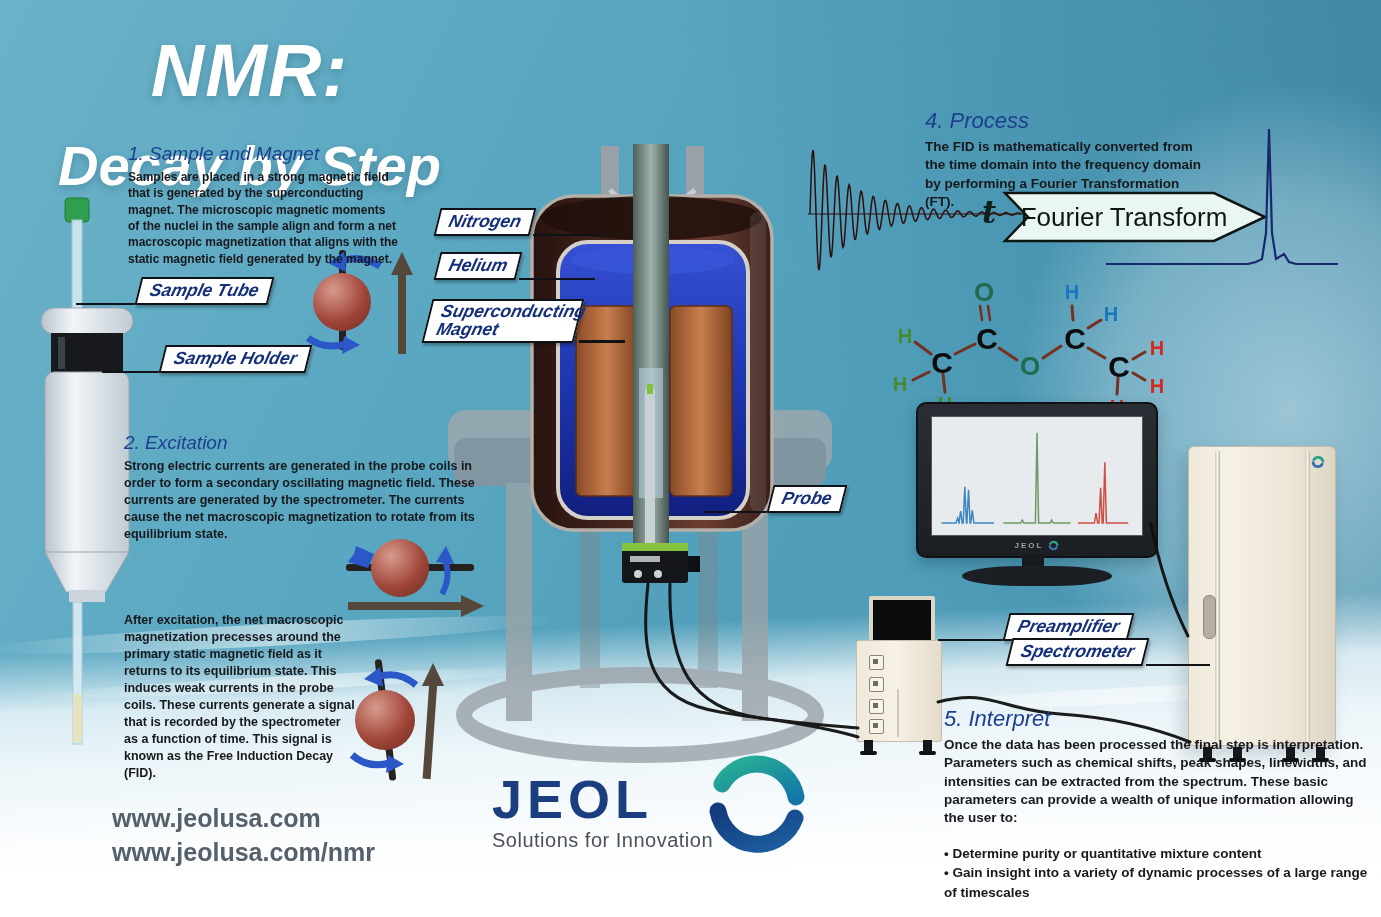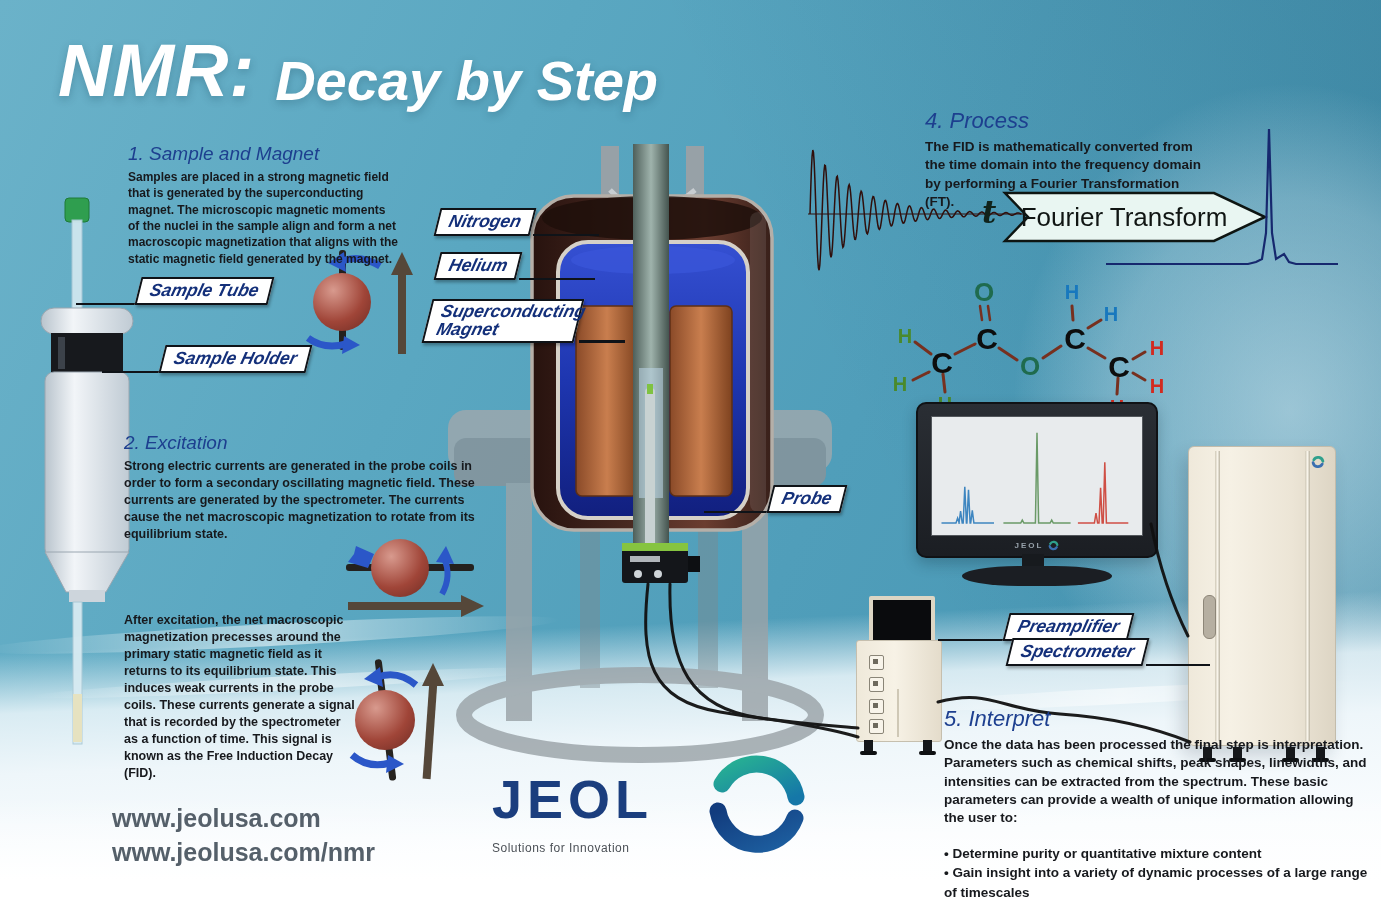--- a/index.html
+++ b/index.html
@@ -10,22 +10,22 @@
   
   .wedge{inset:0;background:linear-gradient(245deg,rgba(8,56,80,.16) 0%,rgba(8,56,80,0) 40%);}
   .halo{left:1010px;top:80px;width:560px;height:660px;border-radius:50%;
     background:radial-gradient(ellipse at center,rgba(228,242,248,.55) 0%,rgba(228,242,248,.30) 45%,rgba(228,242,248,0) 70%);}
   .floor{left:-80px;width:1550px;top:622px;height:380px;transform:rotate(-2.6deg);
     background:linear-gradient(180deg,rgba(238,247,251,0) 0%,rgba(238,247,251,.85) 16%,#eef6fa 32%,#f9fcfe 58%,#ffffff 100%);}
   .floor2{left:0;right:0;bottom:0;height:120px;background:linear-gradient(180deg,rgba(255,255,255,0),#ffffff 70%);}
   .stripe{height:22px;border-radius:50%;transform:rotate(-3deg);
     background:linear-gradient(90deg,rgba(255,255,255,0),rgba(255,255,255,.55),rgba(255,255,255,0));}
   
-  .title{left:58px;top:28px;display:flex;align-items:flex-end;gap:20px;color:#fff;
-    font-style:italic;text-shadow:0 3px 8px rgba(10,50,70,.25);}
+  .title{left:58px;top:28px;display:flex;align-items:center;gap:20px;color:#fff;
+    font-style:italic;text-shadow:0 3px 8px rgba(10,50,70,.25);flex-direction:column;}
   .title .main{font-size:74px;font-weight:800;letter-spacing:1px;}
   .title .sub{font-size:56px;font-weight:700;}
   
   .step{color:#17191d;}
   .step h2{margin:0 0 4px 0;font-style:italic;color:#1d3f8f;font-weight:400;}
   .step .body{font-weight:600;line-height:1.36;}
   .s123 h2{font-size:19px;} .s45 h2{font-size:22px;}
   .spacer{float:right;width:118px;height:128px;margin-top:36px;}
   .bullets{list-style:none;margin:16px 0 0 0;padding:0;font-weight:600;font-size:13.5px;line-height:1.45;color:#17191d;}
   .bullets li::before{content:"• ";}
@@ -34,21 +34,21 @@
   .co-box{position:relative;background:#fff;border:2.5px solid #0f1318;padding:1px 10px 2px;
     transform:skewX(-14deg);box-shadow:2px 2.5px 3px rgba(0,0,0,.3);
     font-style:italic;font-weight:700;font-size:17.5px;color:#14307a;white-space:nowrap;}
   .co-box.wrap{white-space:normal;width:128px;line-height:1.05;}
   .co-line{position:absolute;bottom:0;height:2.5px;background:#0f1318;}
   
   .urls{left:112px;top:802px;font-weight:700;font-size:25px;color:#55606a;line-height:1.34;}
   .urls a{color:#55606a;text-decoration:none;display:block;}
   .jeol{left:492px;top:772px;color:#1b3e7e;}
   .jeol .word{font-size:54px;font-weight:800;letter-spacing:5px;line-height:1;}
-  .jeol .tag{font-size:12px;font-weight:400;color:#4c5157;margin-top:15px;letter-spacing:.5px;}
+  .jeol .tag{font-size:20px;font-weight:400;color:#4c5157;margin-top:3px;letter-spacing:.5px;}
   
   .monitor{left:916px;top:402px;width:238px;height:152px;background:linear-gradient(180deg,#2a2e34,#1b1e23);
     border:2px solid #101215;border-radius:10px;box-shadow:0 6px 14px rgba(10,30,45,.25);}
   .screen{position:absolute;left:13px;top:12px;width:210px;height:118px;background:#e8ebed;border:1px solid #53575c;}
   .brandrow{position:absolute;left:0;right:0;bottom:2px;height:18px;display:flex;align-items:center;justify-content:center;gap:5px;
     color:#97a1aa;font-size:8px;font-weight:700;letter-spacing:2px;}
   .stand-neck{left:1022px;top:554px;width:22px;height:16px;background:#171a1e;}
   .stand-base{left:962px;top:566px;width:150px;height:20px;background:#1b1e23;border-radius:50%/65%;}
   .cabinet{left:1188px;top:446px;width:146px;height:298px;border-radius:6px;border:1px solid #c3bcab;
     background:linear-gradient(90deg,#efe9db 0%,#f6f1e5 28%,#ece5d6 70%,#ddd5c4 100%);

